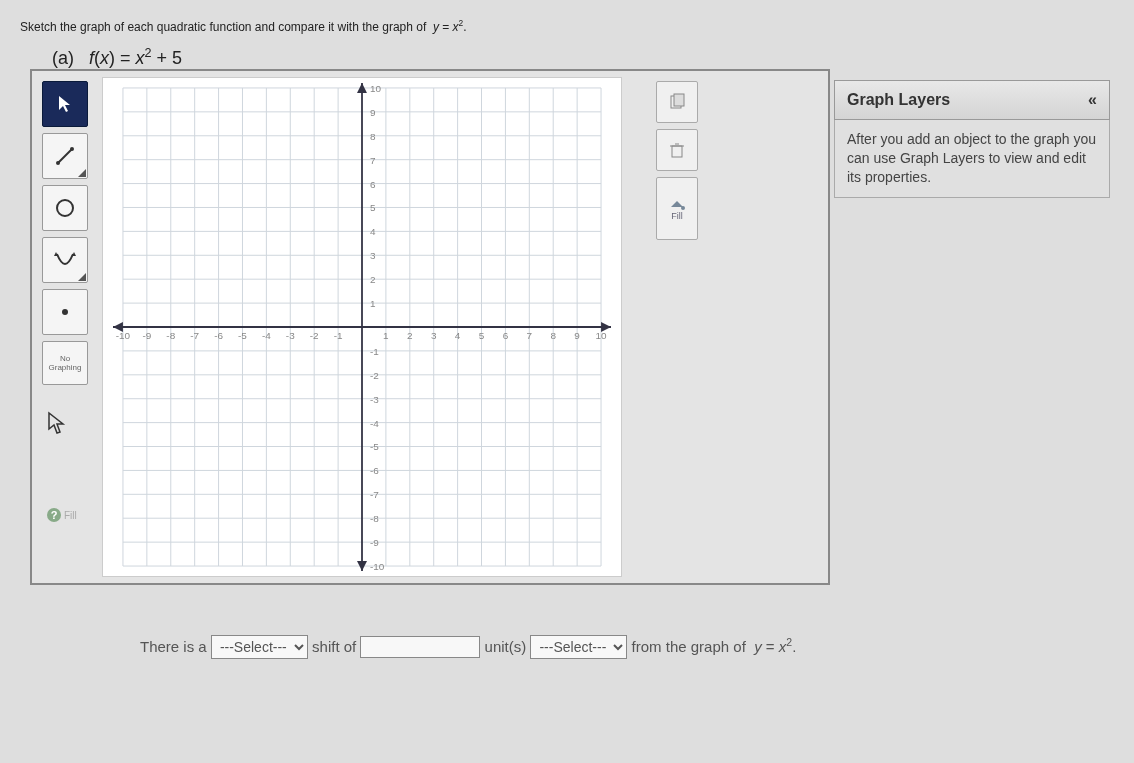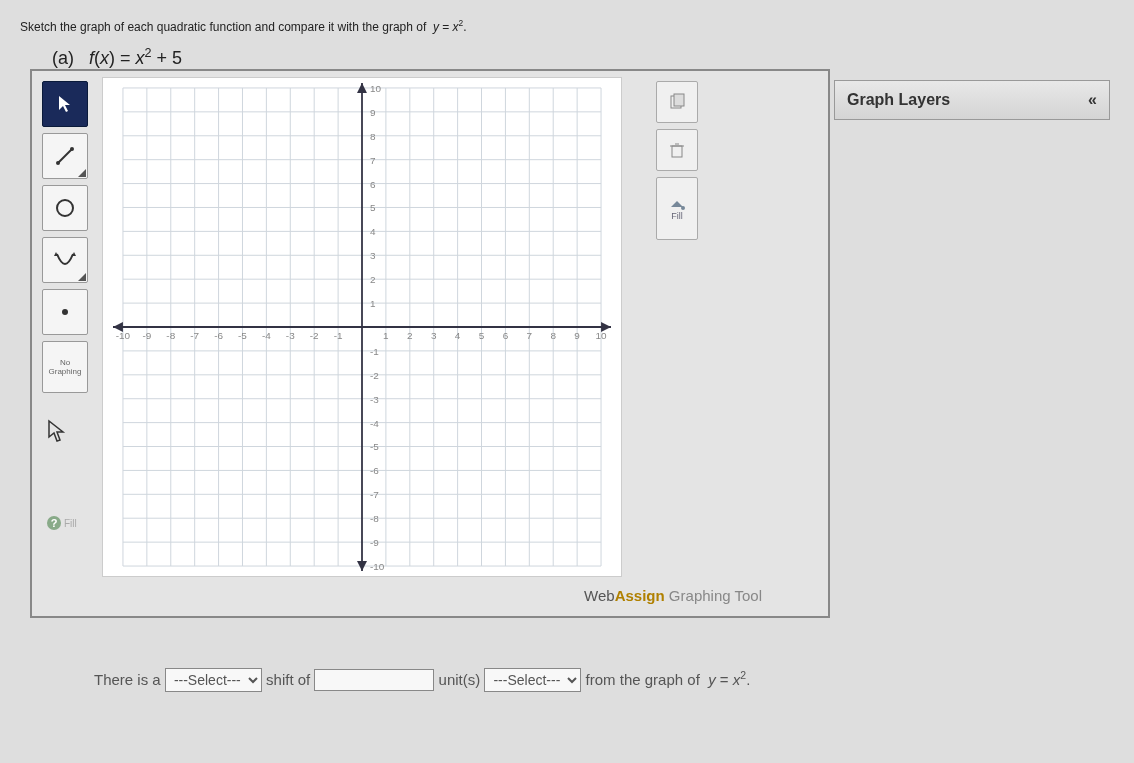--- a/index.html
+++ b/index.html
@@ -58,21 +58,21 @@
   }
   .tool .corner {
     position: absolute;
     bottom: 1px;
     right: 1px;
     width: 0; height: 0;
     border-left: 8px solid transparent;
     border-bottom: 8px solid #555;
   }
   .tool.no-sol {
-    height: 52px;
+    height: 44px;
     font-size: 8px;
     line-height: 9px;
     color: #666;
     text-align: center;
     flex-direction: column;
     padding: 2px;
   }
   .cursor-extra {
     margin-top: 20px;
     margin-left: 4px;
@@ -149,21 +149,21 @@
   .layers-body {
     background: #e0e0e0;
     border: 1px solid #aaa;
     border-top: none;
     padding: 10px 12px;
     font-size: 14px;
     color: #444;
     line-height: 1.35;
   }
   .answer-row {
-    margin-left: 74px;
+    margin-left: 120px;
     margin-top: 50px;
     font-size: 15px;
     color: #555;
   }
   .answer-row select, .answer-row input {
     border: 1px solid #888;
     padding: 2px 4px;
     font-size: 14px;
     background: #f8f8f8;
     color: #555;
@@ -354,30 +354,28 @@
       <div class="right-tool labeled">
         <svg width="18" height="14">
             <path d="M3 10 L9 4 L15 10 Z" fill="#789"></path>
             <circle cx="15" cy="11" r="2" fill="#789"></circle>
           </svg>
         <span>Fill</span>
       </div>
     </div>
   </div>
 
-  <div class="footer-brand">
-    <span class="wa">Web</span><b>Assign</b><span> Graphing Tool</span>
-  </div>
 </div>
 
 <div class="layers-panel">
   <div class="layers-header">
     <span>Graph Layers</span>
     <span>«</span>
   </div>
+  <div class="layers-body">After you add an object to the graph you can use Graph Layers to view and edit its properties.</div>
 </div>
 
 <div class="answer-row">
   <span>There is a </span>
   <select>
     <option>---Select---</option>
   </select>
   <span> shift of </span>
   <input type="text" value="" style="">
   <span> unit(s) </span>

